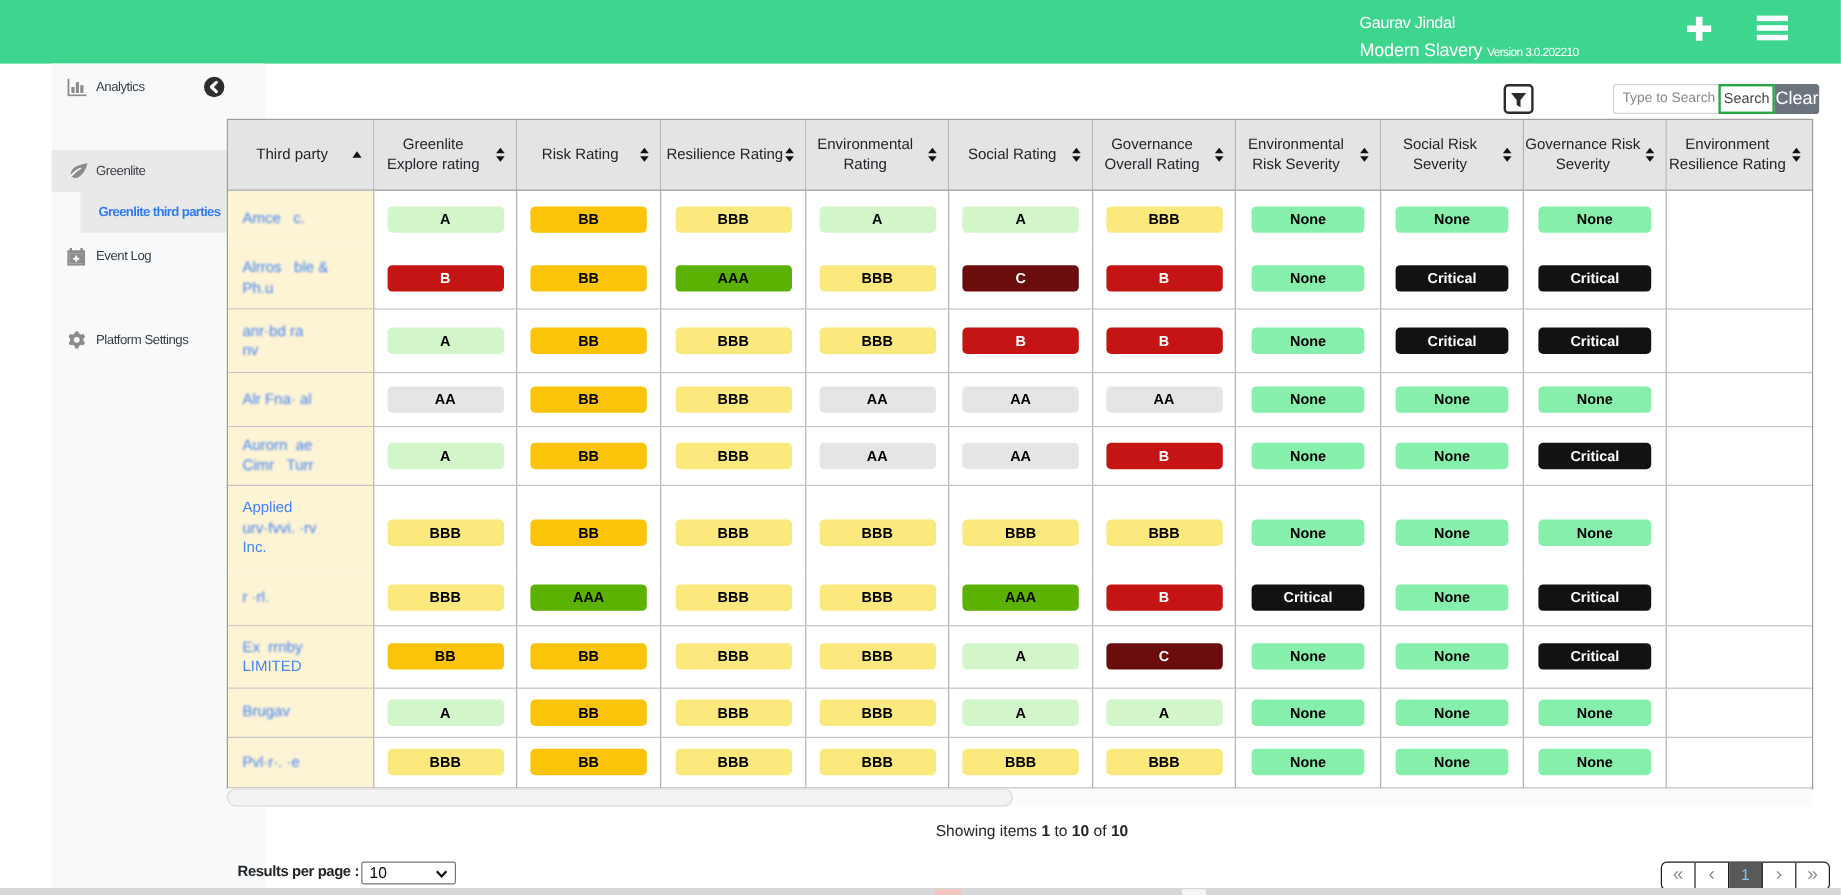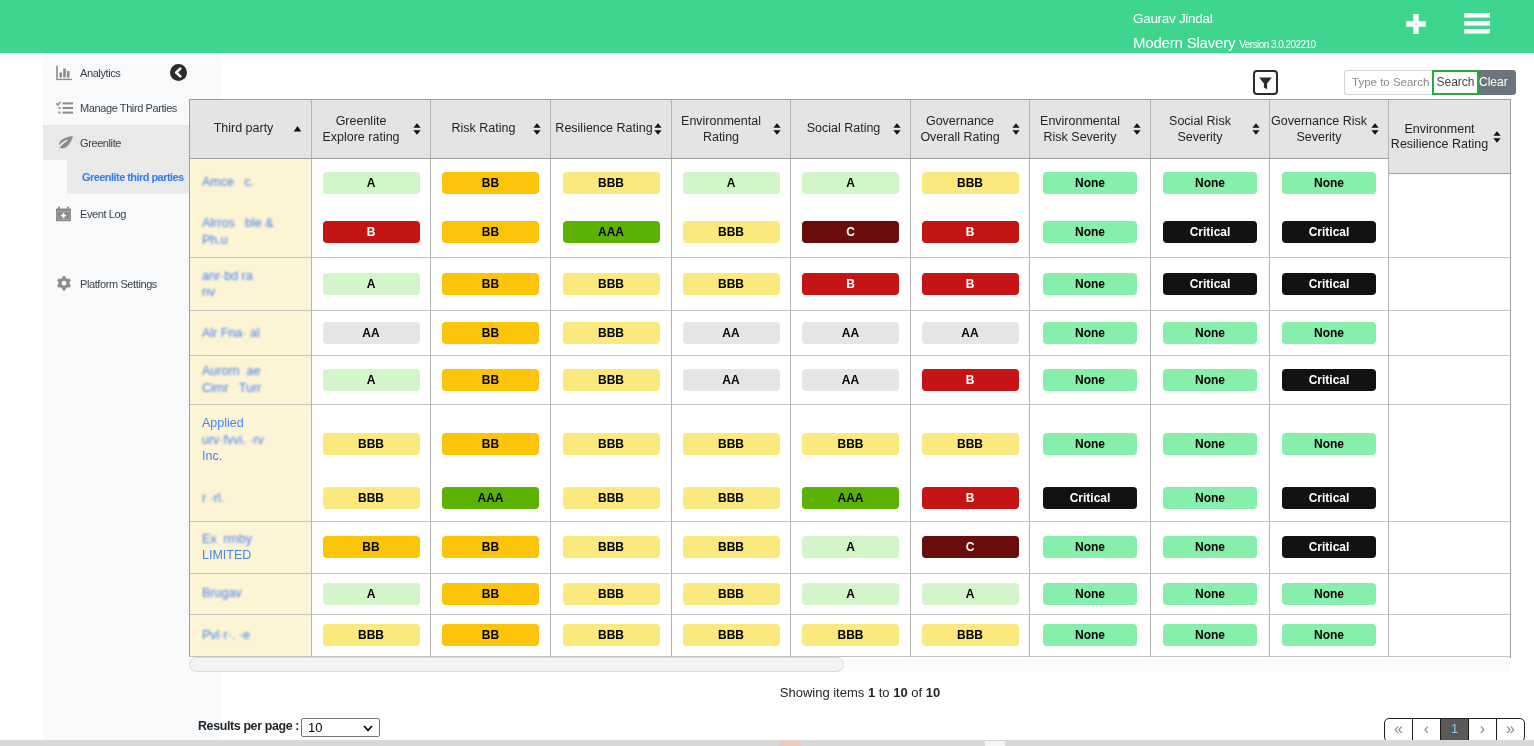--- a/index.html
+++ b/index.html
@@ -25,21 +25,21 @@
 
 #filterbtn{position:absolute;left:1253px;top:70px;width:25px;height:25px;
  border:2px solid #2b2b2b;border-radius:4px;background:#fff;}
 #sinput{position:absolute;left:1344px;top:70px;width:148px;height:25px;
  border:1px solid #ced4da;border-right:none;background:#fff;color:#8a8a8a;
  font-size:11.5px;line-height:23px;padding-left:7px;white-space:nowrap;overflow:hidden;
  border-radius:3px 0 0 3px;}
 #sbtn{position:absolute;left:1432px;top:70px;width:47px;height:25px;background:#fff;
  border:2px solid #28a745;color:#444;font-size:12px;text-align:center;line-height:21px;}
 #cbtn{position:absolute;left:1479px;top:70px;width:37px;height:25px;background:#6c757d;
- color:#fff;font-size:12px;text-align:left;line-height:25px;border-radius:0 3px 3px 0;}
+ color:#fff;font-size:15px;text-align:center;line-height:25px;border-radius:0 3px 3px 0;}
 
 #tbl{position:absolute;left:189px;top:99px;border:1px solid #9d9d9d;background:#fff;}
 .hc{position:absolute;background:#e4e4e4;border-right:1px solid #b3b3b3;
  border-bottom:1px solid #9d9d9d;color:#212529;font-size:12.5px;}
 .hc .ht{position:absolute;left:0;right:20px;top:50%;transform:translateY(-50%);
  text-align:center;line-height:15.5px;}
 .hc .nw{right:14px;white-space:nowrap;}
 .hc .sort{position:absolute;right:9px;top:50%;transform:translateY(-50%);}
 .cell{position:absolute;border-right:1px solid #b3b3b3;border-bottom:1px solid #c3c3c3;
  display:flex;align-items:center;justify-content:center;}
@@ -96,31 +96,20 @@
     <div id="hl2"></div>
     <div class="sitem" style="top:2.5px;">
 <svg width="17" height="15" viewBox="0 0 17 15">
  <path d="M1 0 L1 14 L16 14" stroke="#8b8b8b" stroke-width="1.6" fill="none"></path>
  <rect x="3.5" y="7" width="2.6" height="5" fill="#8b8b8b"></rect>
  <rect x="7.2" y="3" width="2.6" height="9" fill="#8b8b8b"></rect>
  <rect x="10.9" y="5.5" width="2.6" height="6.5" fill="#8b8b8b"></rect>
 </svg>
       <span class="lbl">Analytics</span>
     </div>
-    <div class="sitem" style="top:37.5px;">
-<svg width="17" height="14" viewBox="0 0 17 14">
- <path d="M0 2.2 L2 4 L4.5 0.8" stroke="#8b8b8b" stroke-width="1.5" fill="none"></path>
- <rect x="6.5" y="1.4" width="10.5" height="2" fill="#8b8b8b"></rect>
- <rect x="2.5" y="6" width="2" height="2" fill="#8b8b8b"></rect>
- <rect x="6.5" y="6" width="10.5" height="2" fill="#8b8b8b"></rect>
- <rect x="2.5" y="10.6" width="2" height="2" fill="#8b8b8b"></rect>
- <rect x="6.5" y="10.6" width="10.5" height="2" fill="#8b8b8b"></rect>
-</svg>
-      <span class="lbl">Manage Third Parties</span>
-    </div>
     <div class="sitem" style="top:72.5px;">
 <svg width="18" height="15" viewBox="0 0 18 15">
  <path d="M17 0.5 C10 1.5 4.5 3.5 3.2 8 C2.4 11 4.5 13 7 12.8 C11 12.5 15 8 17 0.5 Z
   M1 14.5 C3 9.5 6.5 6.5 11 4.5" fill="#8b8b8b"></path>
  <path d="M1 14.5 C3.5 9.5 7 6.8 11.5 4.6" stroke="#f8f9fa" stroke-width="1.1" fill="none"></path>
 </svg>
       <span class="lbl">Greenlite</span>
     </div>
     <div class="sitem" style="top:143.5px;">
 <svg width="15" height="15" viewBox="0 0 15 15">
@@ -219,21 +208,21 @@
         <path d="M4 11.8 L7.6 7.2 L0.4 7.2 Z" fill="#111"></path>
       </svg>
     </div>
     <div class="hc" style="left:1080px;top:0;width:119px;height:59px;">
       <div class="ht">Governance Risk<br>Severity</div>
       <svg class="sort" width="8" height="12" viewBox="0 0 8 12">
         <path d="M4 0.2 L7.6 4.8 L0.4 4.8 Z" fill="#111"></path>
         <path d="M4 11.8 L7.6 7.2 L0.4 7.2 Z" fill="#111"></path>
       </svg>
     </div>
-    <div class="hc" style="left:1199px;top:0;width:121px;height:74px;border-right:none;">
+    <div class="hc" style="left:1199px;top:0;width:121px;height:59px;border-right:none;">
       <div class="ht">Environment<br>Resilience Rating</div>
       <svg class="sort" width="8" height="12" viewBox="0 0 8 12">
         <path d="M4 0.2 L7.6 4.8 L0.4 4.8 Z" fill="#111"></path>
         <path d="M4 11.8 L7.6 7.2 L0.4 7.2 Z" fill="#111"></path>
       </svg>
     </div>
     <div class="cell namec" style="left:0px;top:59px;width:122px;height:47px;border-bottom:none;">
       <div class="nm">
         <span class="blur" style="display:block;">Amce&nbsp;&nbsp;&nbsp;c.</span>
       </div>

